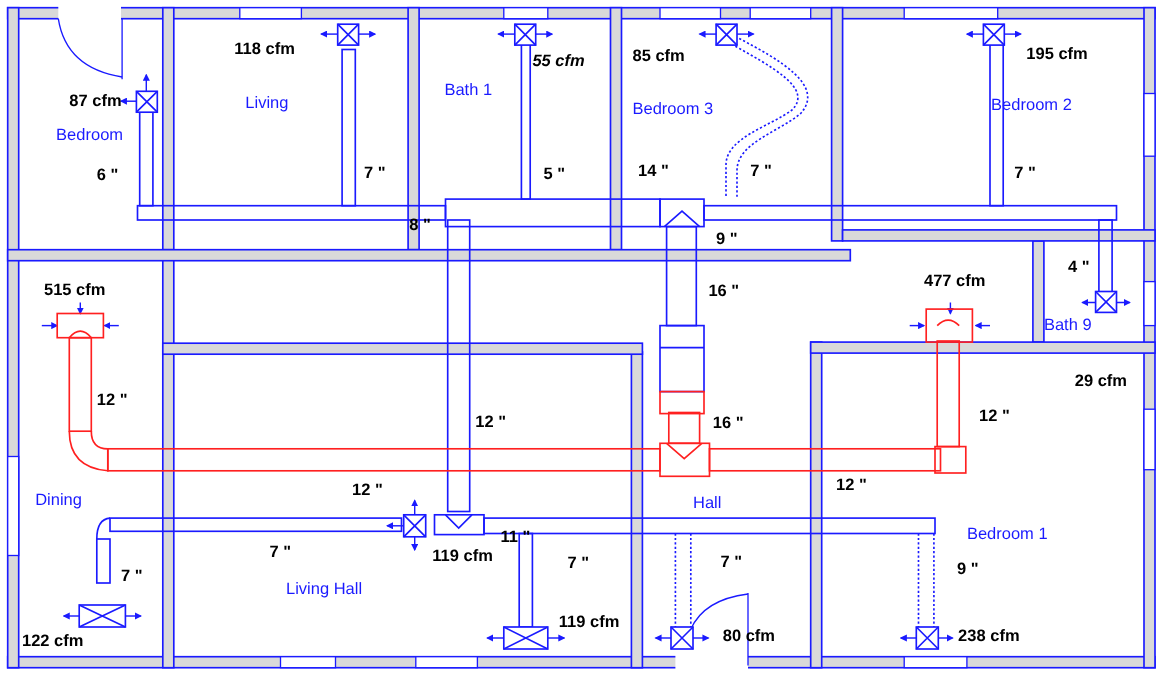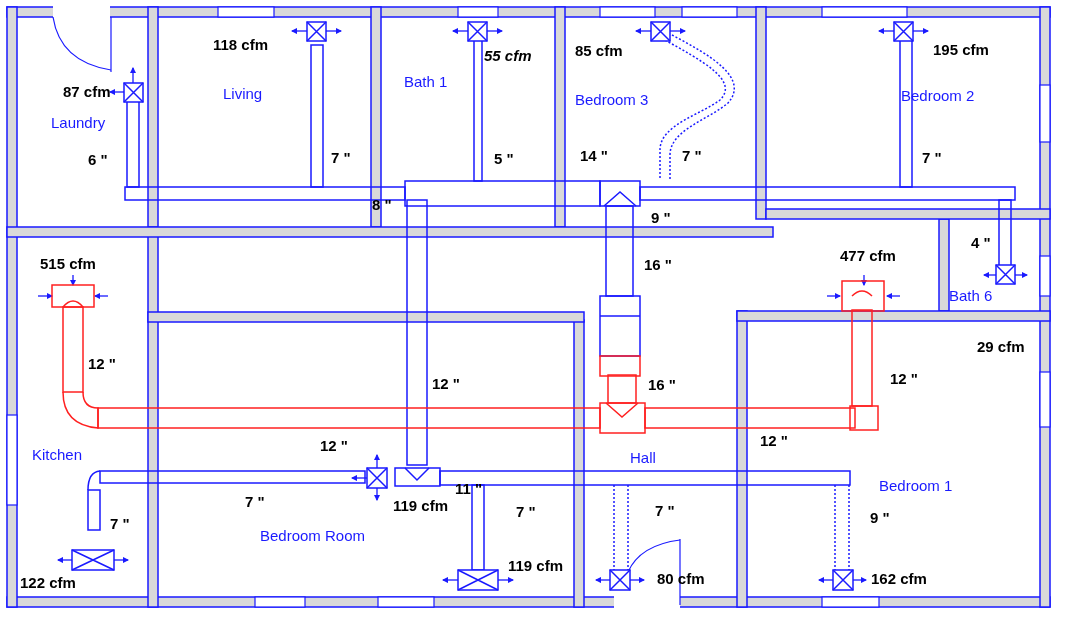--- a/index.html
+++ b/index.html
@@ -195,42 +195,42 @@
     <rect x="600" y="356" width="40" height="20"></rect>
     <rect x="645" y="408" width="210" height="20"></rect>
     <rect x="850" y="406" width="28" height="24"></rect>
     <rect x="852" y="310" width="20" height="96"></rect>
     <rect x="842" y="281" width="42" height="30"></rect>
     <path d="M852,296 Q862,286 872,296"></path>
   </g>
 
 </svg>
 
-<div class="lbl room" style="left:51px;top:115px;">Laundry</div>
+<div class="lbl room" style="left:51px;top:115px;">Bedroom</div>
 <div class="lbl room" style="left:223px;top:86px;">Living</div>
 <div class="lbl room" style="left:404px;top:74px;">Bath 1</div>
 <div class="lbl room" style="left:575px;top:92px;">Bedroom 3</div>
 <div class="lbl room" style="left:890px;top:88px;margin-left:11px;">Bedroom 2</div>
-<div class="lbl room" style="left:949px;top:288px;">Bath 6</div>
-<div class="lbl room" style="left:32px;top:447px;">Kitchen</div>
-<div class="lbl room" style="left:260px;top:528px;">Bedroom Room</div>
+<div class="lbl room" style="left:949px;top:288px;">Bath 9</div>
+<div class="lbl room" style="left:32px;top:447px;">Dining</div>
+<div class="lbl room" style="left:260px;top:528px;">Living Hall</div>
 <div class="lbl room" style="left:630px;top:414px;margin-top:36px;">Hall</div>
 <div class="lbl room" style="left:879px;top:478px;">Bedroom 1</div>
 
 <div class="lbl cfm" style="left:35px;top:84px;margin-left:28px;">87 cfm</div>
 <div class="lbl cfm" style="left:213px;top:37px;">118 cfm</div>
 <div class="lbl cfm" style="left:484px;top:48px;font-style:italic;">55 cfm</div>
 <div class="lbl cfm" style="left:575px;top:43px;">85 cfm</div>
 <div class="lbl cfm" style="left:933px;top:42px;">195 cfm</div>
 <div class="lbl cfm" style="left:977px;top:339px;">29 cfm</div>
 <div class="lbl cfm" style="left:20px;top:575px;">122 cfm</div>
 <div class="lbl cfm" style="left:393px;top:498px;">119 cfm</div>
 <div class="lbl cfm" style="left:508px;top:558px;">119 cfm</div>
 <div class="lbl cfm" style="left:657px;top:571px;">80 cfm</div>
-<div class="lbl cfm" style="left:871px;top:571px;">162 cfm</div>
+<div class="lbl cfm" style="left:871px;top:571px;">238 cfm</div>
 <div class="lbl cfm" style="left:40px;top:256px;">515 cfm</div>
 <div class="lbl cfm" style="left:840px;top:248px;">477 cfm</div>
 
 <div class="lbl size" style="left:88px;top:152px;">6 "</div>
 <div class="lbl size" style="left:331px;top:150px;">7 "</div>
 <div class="lbl size" style="left:494px;top:151px;">5 "</div>
 <div class="lbl size" style="left:580px;top:148px;">14 "</div>
 <div class="lbl size" style="left:682px;top:148px;">7 "</div>
 <div class="lbl size" style="left:922px;top:150px;">7 "</div>
 <div class="lbl size" style="left:372px;top:197px;">8 "</div>

